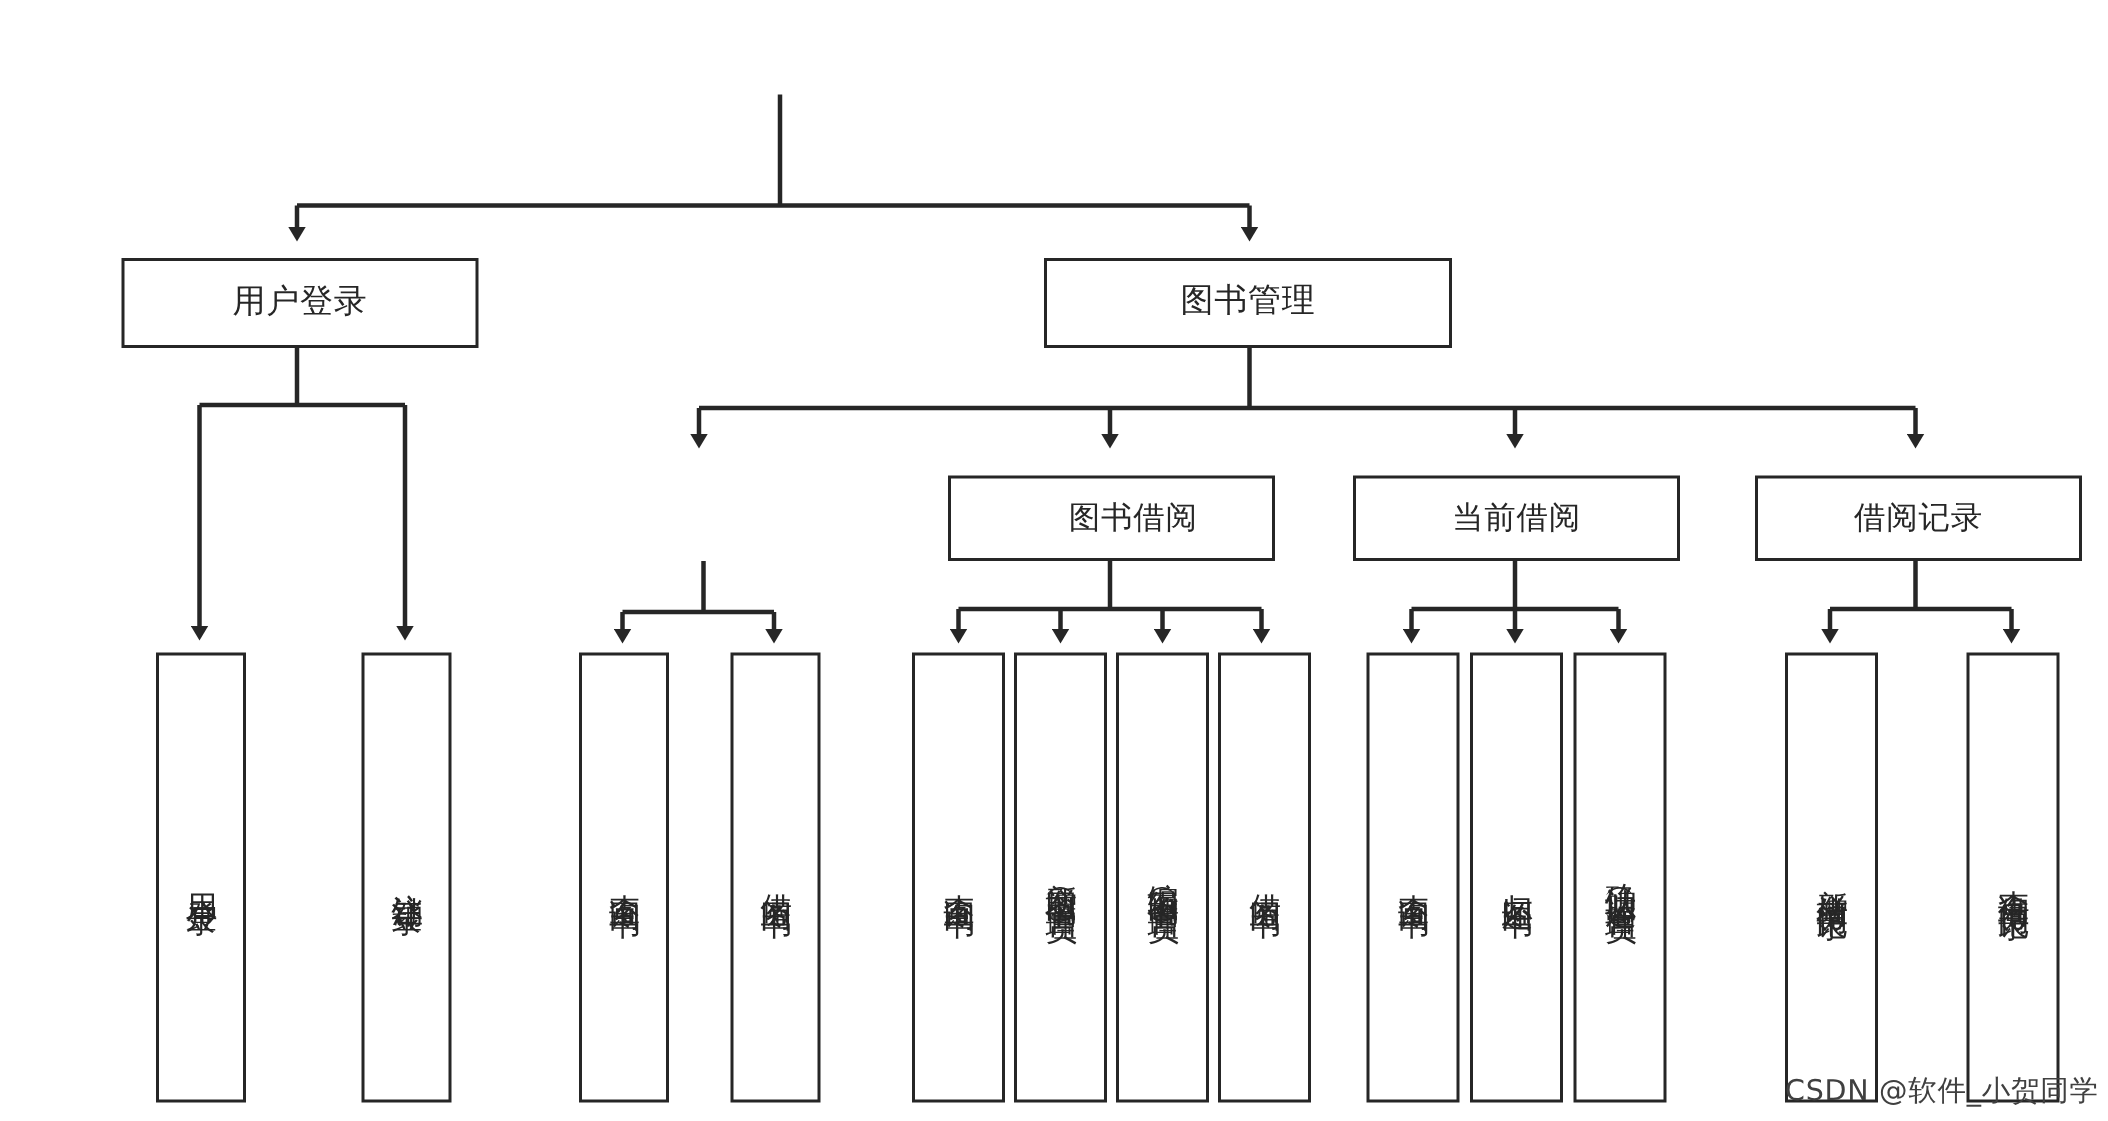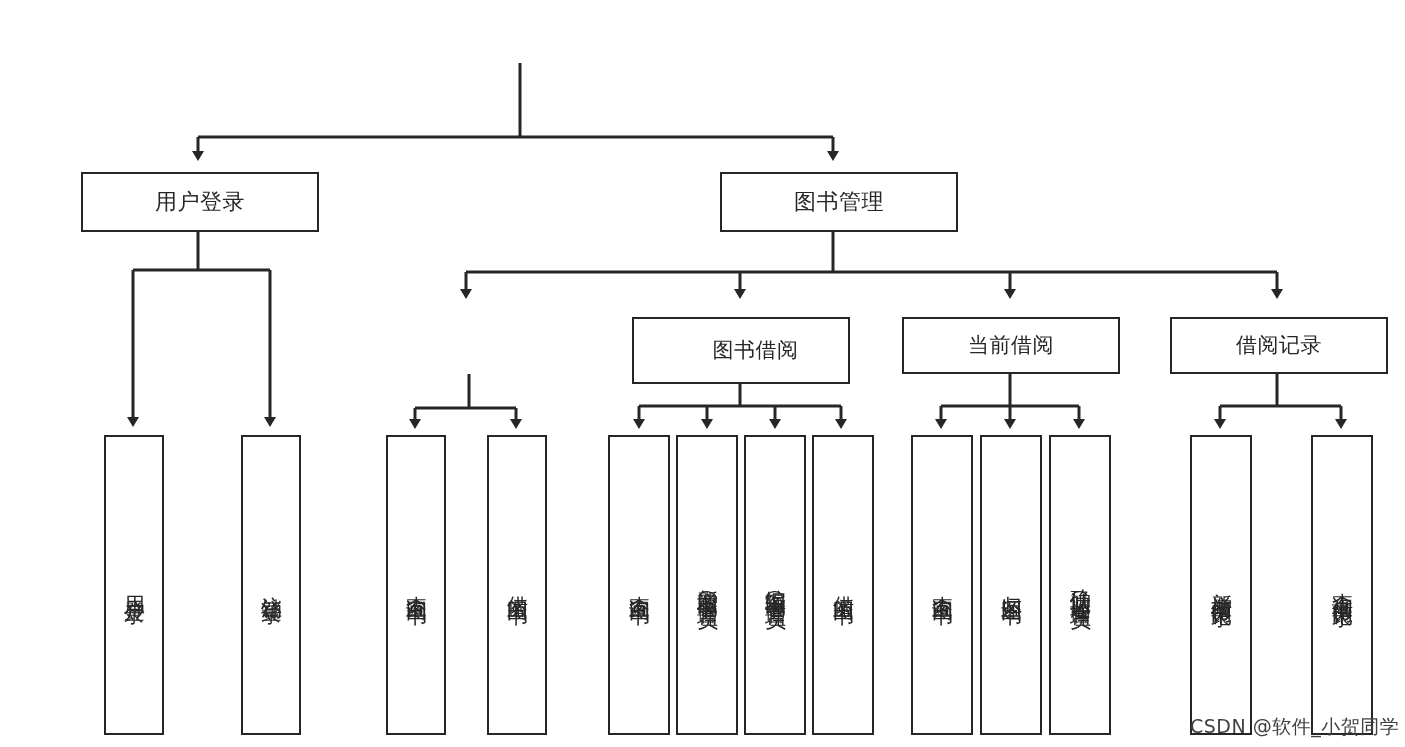--- a/index.html
+++ b/index.html
@@ -129,26 +129,26 @@
       <path d="M1220,406 L1220,420" marker-end="url(#arrow)"></path>
       <path d="M1341,406 L1341,420" marker-end="url(#arrow)"></path>
     </g>
   </svg>
 
 
   <div class="node level2" style="left:81px; top:172px; width:238px; height:60px;">
     <span class="node-label">用户登录</span>
   </div>
 
-  <div class="node level2" style="left:720px; top:172px; width:238px; height:60px;">
+  <div class="node level2" style="left:696px; top:172px; width:272px; height:60px;font-family:Liberation Mono, monospace;">
     <span class="node-label">图书管理</span>
   </div>
 
 
-  <div class="node level3" style="left:632px; top:317px; width:218px; height:67px;padding-left:29px;">
+  <div class="node level3" style="left:632px; top:317px; width:218px; height:57px;padding-left:29px;">
     <span class="node-label">图书借阅</span>
   </div>
 
   <div class="node level3" style="left:1170px; top:317px; width:218px; height:57px;">
     <span class="node-label">借阅记录</span>
   </div>
 
   <div class="node level3" style="left:902px; top:317px; width:218px; height:57px;">
     <span class="node-label">当前借阅</span>
   </div>

